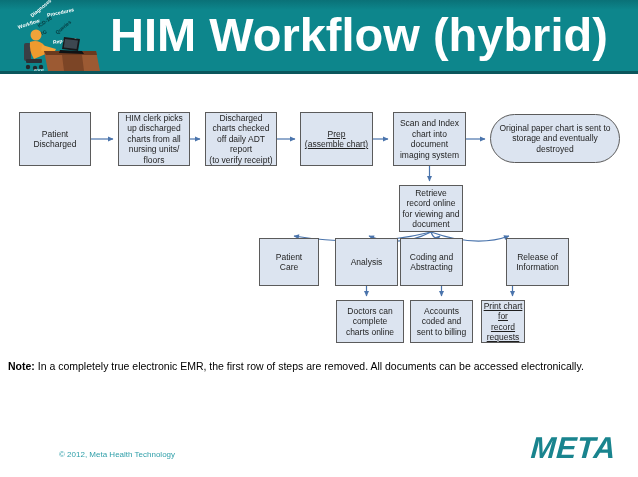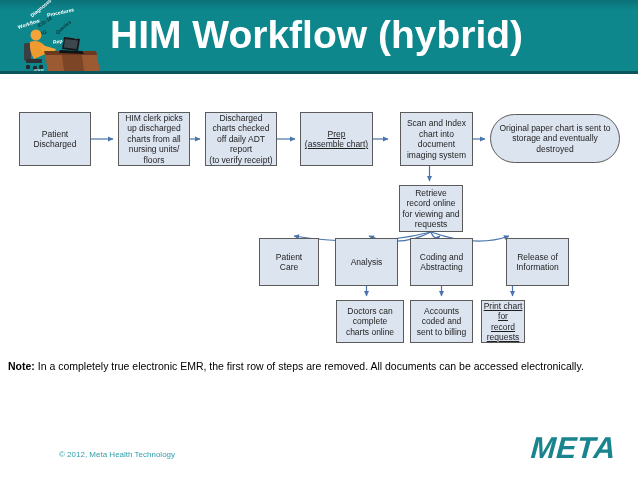--- a/index.html
+++ b/index.html
@@ -9,21 +9,21 @@
     font-family:"Liberation Sans", sans-serif;
   }
   
   .header{
     position:absolute;left:0;top:0;width:638px;height:71px;
     background:linear-gradient(var(--header-teal-dark,#0a7177) 0%,var(--header-teal,#0d868c) 14%,var(--header-teal,#0d868c) 100%);
     border-bottom:3px solid var(--header-teal-edge,#0b565c);
   }
   .slide-title{
     position:absolute;left:110px;top:11px;
-    color:#ffffff;font-size:39px;font-weight:bold;line-height:48px;
+    color:#ffffff;font-size:47px;font-weight:bold;line-height:48px;
     letter-spacing:0px;white-space:nowrap;
   }
   
   .clipart{position:absolute;left:4px;top:1px;width:112px;height:74px;}
   .clip-word{
     position:absolute;font-size:5px;font-weight:bold;color:#ffffff;
     white-space:nowrap;transform-origin:left center;
   }
   .clip-word.dark{color:#06393d;}
   .clip-person{position:absolute;left:18px;top:28px;}
@@ -39,28 +39,28 @@
     text-align:center;color:#1f1f1f;
     font-size:8.5px;line-height:10.5px;white-space:pre-line;
     padding:1px;
   }
   .fc-stadium{border-radius:25px;}
   
   .b-patient-discharged{left:19px;top:32px;width:72px;height:54px;}
   .b-him-clerk{left:118px;top:32px;width:72px;height:54px;}
   .b-charts-checked{left:205px;top:32px;width:72px;height:54px;}
   .b-prep{left:300px;top:32px;width:73px;height:54px;text-decoration:underline;}
-  .b-scan-index{left:393px;top:32px;width:73px;height:54px;margin-left:7px;}
+  .b-scan-index{left:393px;top:32px;width:73px;height:54px;}
   .b-storage{left:490px;top:34px;width:130px;height:49px;}
   
   .b-retrieve{left:399px;top:105px;width:64px;height:47px;}
   
   .b-patient-care{left:259px;top:158px;width:60px;height:48px;}
   .b-analysis{left:335px;top:158px;width:63px;height:48px;}
-  .b-coding{left:410px;top:158px;width:63px;height:48px;}
+  .b-coding{left:400px;top:158px;width:63px;height:48px;}
   .b-release{left:481px;top:158px;width:63px;height:48px;margin-left:25px;}
   
   .b-doctors{left:336px;top:220px;width:68px;height:43px;}
   .b-accounts{left:410px;top:220px;width:63px;height:43px;}
   .b-print-chart{left:481px;top:220px;width:44px;height:43px;text-decoration:underline;}
   
   .note{
     position:absolute;left:8px;top:360px;width:626px;
     font-size:10.5px;color:#000;line-height:13px;
   }
@@ -160,21 +160,21 @@
   <div class="fc-box b-scan-index">Scan and Index
 chart into
 document
 imaging system</div>
   <div class="fc-box fc-stadium b-storage">Original paper chart is sent to
 storage and eventually
 destroyed</div>
   <div class="fc-box b-retrieve">Retrieve
 record online
 for viewing and
-requests</div>
+document</div>
   <div class="fc-box b-patient-care">Patient
 Care</div>
   <div class="fc-box b-analysis">Analysis</div>
   <div class="fc-box b-coding">Coding and
 Abstracting</div>
   <div class="fc-box b-release">Release of
 Information</div>
   <div class="fc-box b-doctors">Doctors can
 complete
 charts online</div>

